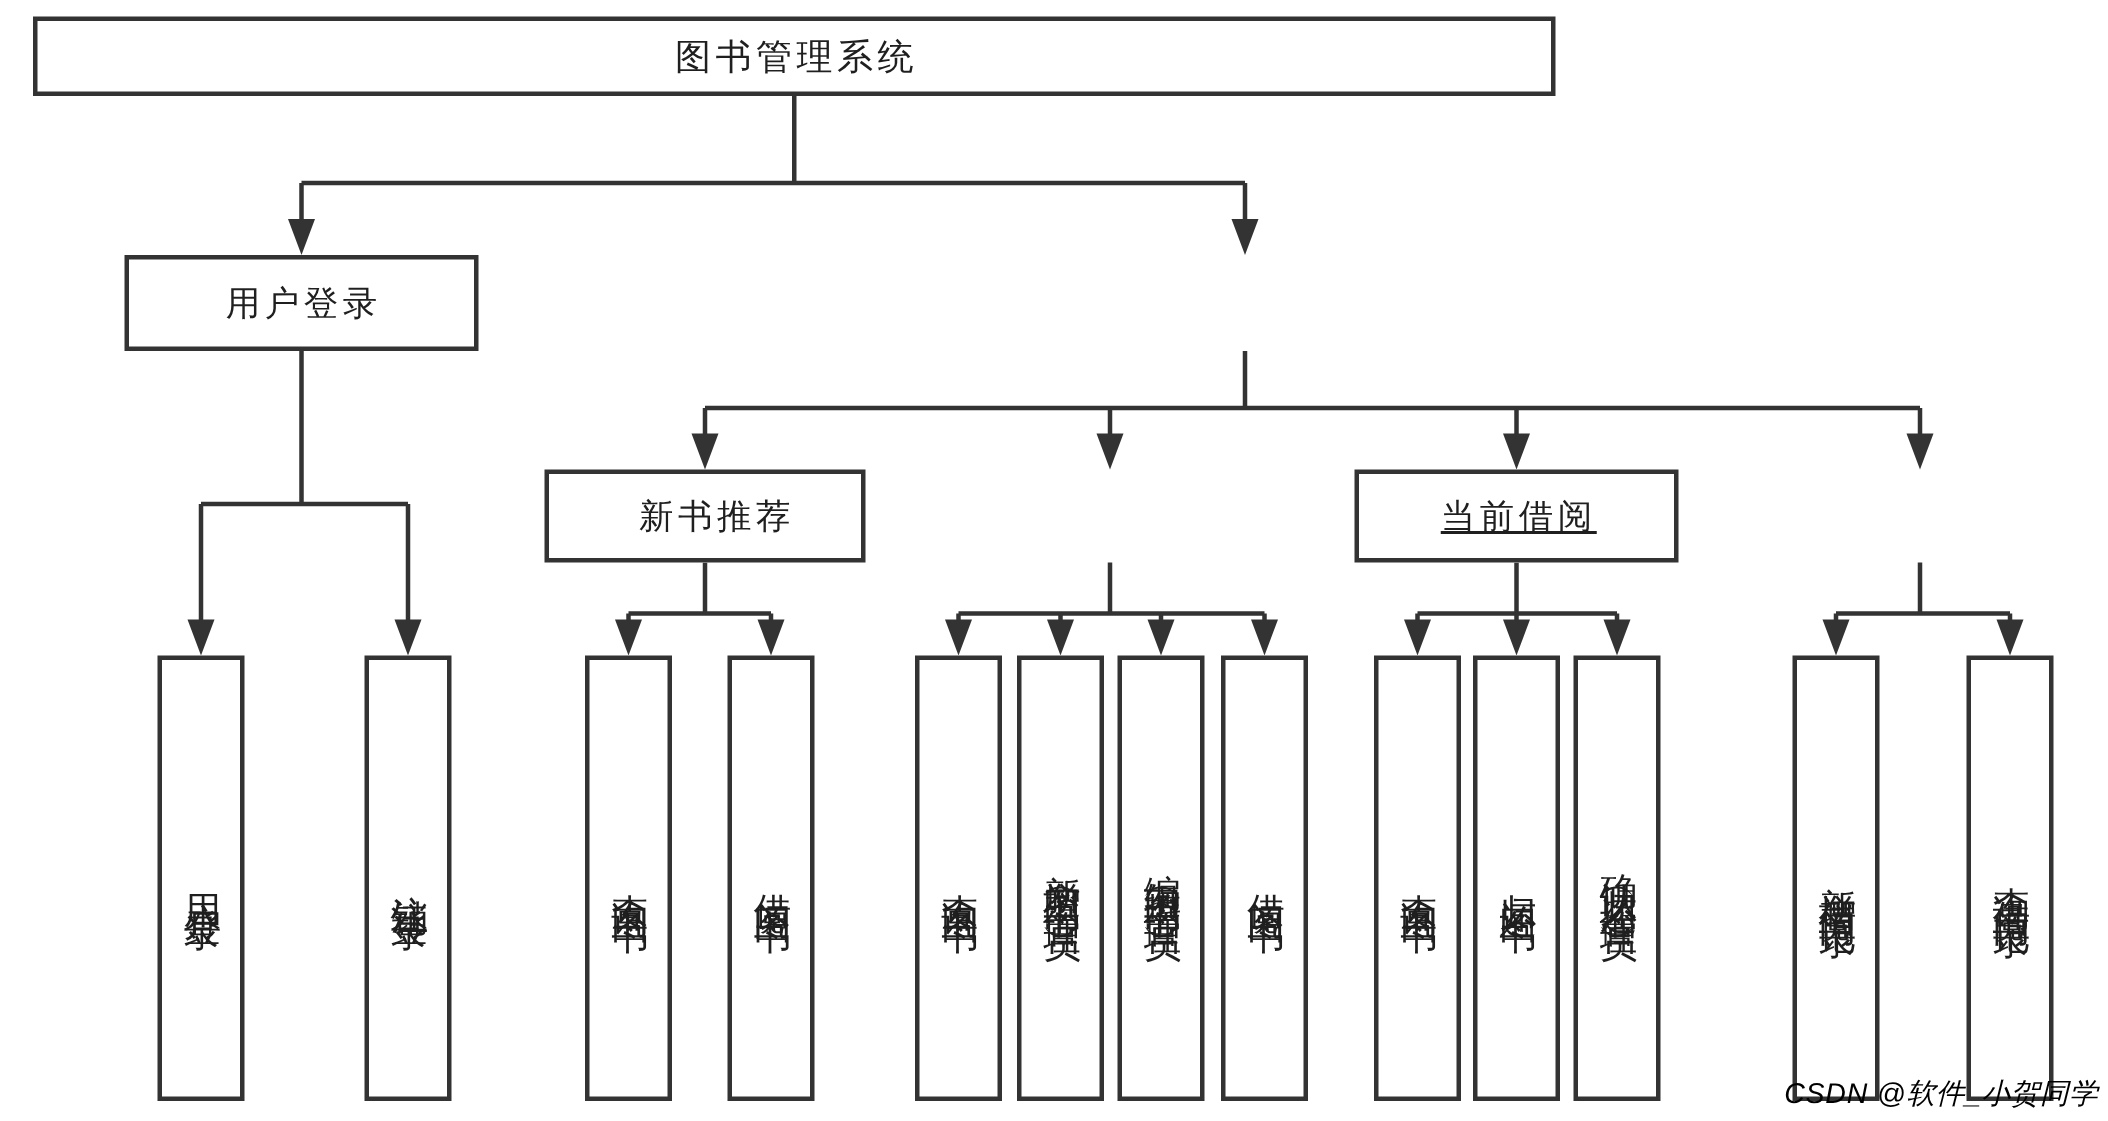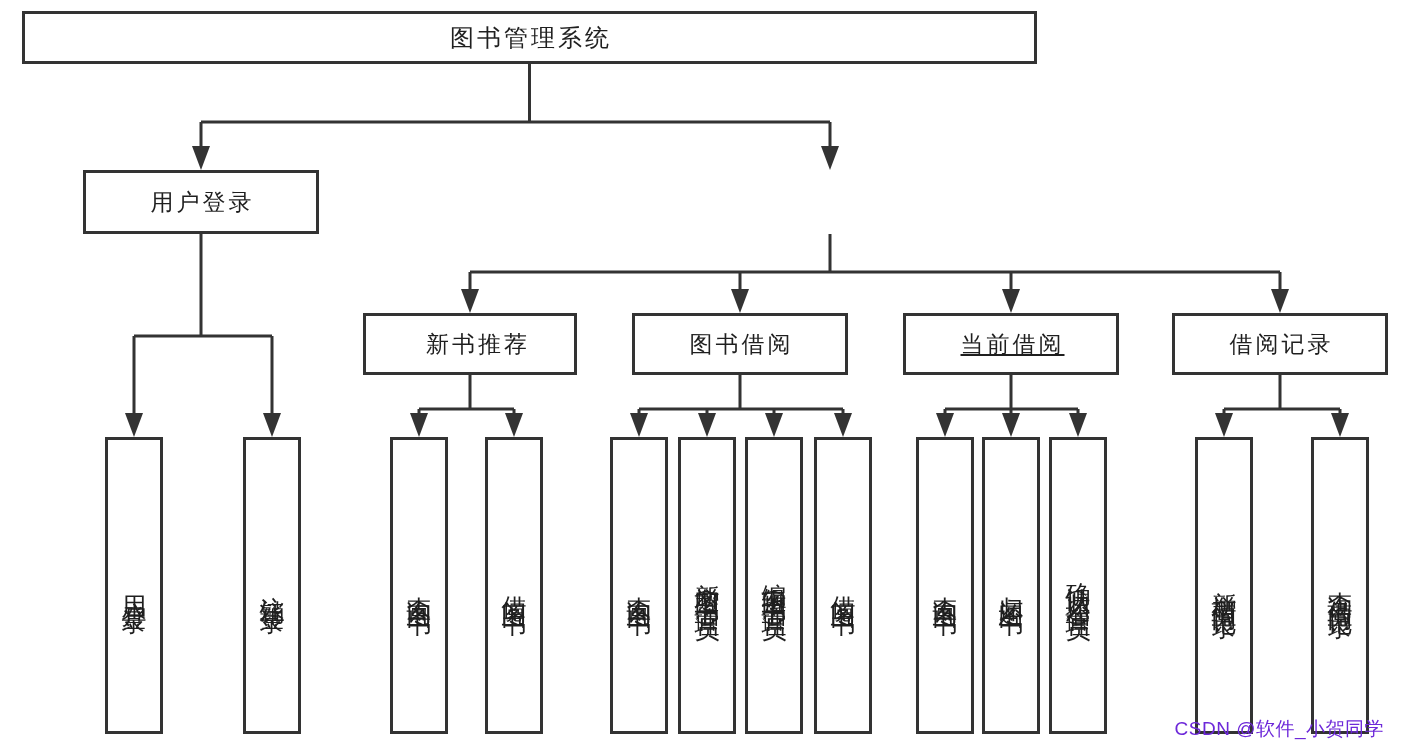--- a/index.html
+++ b/index.html
@@ -48,27 +48,28 @@
     writing-mode: vertical-rl;
     text-orientation: mixed;
     font-size: 25px;
     letter-spacing: 5px;
     line-height: 1;
     white-space: nowrap;
     color: #1f1f1f;
   }
   .watermark {
     position: absolute;
-    right: 21px;
+    right: 6px;
     bottom: 5px;
     font-size: 19px;
     letter-spacing: 0.5px;
-    color: #6d28d9;
+    color: #000000;
     z-index: 3;
     white-space: nowrap;
+    font-style: italic;
   }
 </style>
 </head>
 <body>
 
 <div id="chart">
 
   <svg id="connectors" width="1405" height="747" viewBox="0 0 1405 747">
     <path fill="none" stroke="#333333" stroke-width="3" d="M529.5 64 V122 M201 122 H830 M201 122 V152 M830 122 V152
              M201 234 V336 M134 336 H272 M134 336 V419 M272 336 V419
@@ -94,28 +95,22 @@
     <span class="h-label root-label">图书管理系统</span>
   </div>
 
   <div class="box" style="left:83px; top:170px; width:236px; height:64px;">
     <span class="h-label">用户登录</span>
   </div>
 
   <div class="box" style="left:363px; top:313px; width:214px; height:62px;padding-left:13px;">
     <span class="h-label">新书推荐</span>
   </div>
-  <div class="box" style="left:632px; top:313px; width:216px; height:62px;">
-    <span class="h-label">图书借阅</span>
-  </div>
   <div class="box" style="left:903px; top:313px; width:216px; height:62px;text-decoration:underline;">
     <span class="h-label">当前借阅</span>
-  </div>
-  <div class="box" style="left:1172px; top:313px; width:216px; height:62px;">
-    <span class="h-label">借阅记录</span>
   </div>
 
   <div class="box" style="left:105px; top:437px; width:58px; height:297px;">
     <span class="v-label">用户登录</span>
   </div>
   <div class="box" style="left:243px; top:437px; width:58px; height:297px;">
     <span class="v-label">注销登录</span>
   </div>
 
   <div class="box" style="left:390px; top:437px; width:58px; height:297px;">

